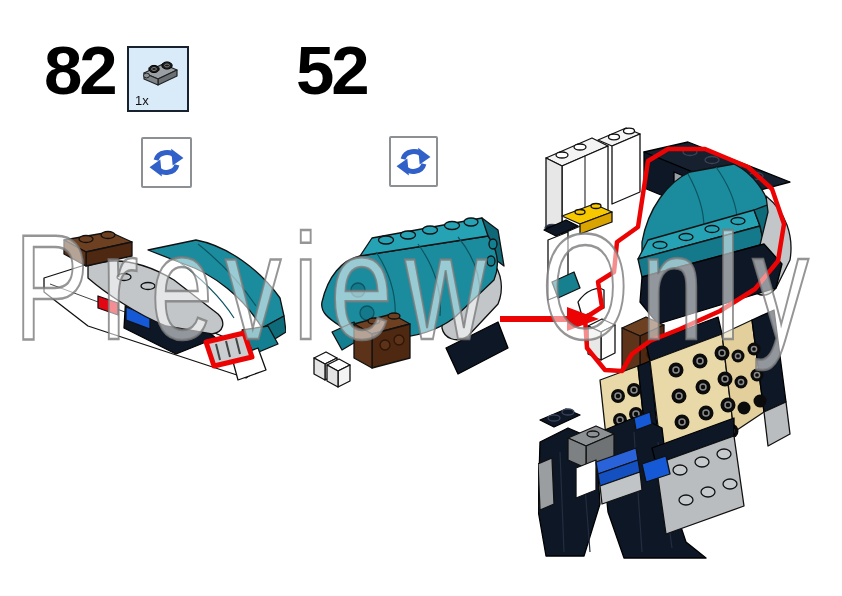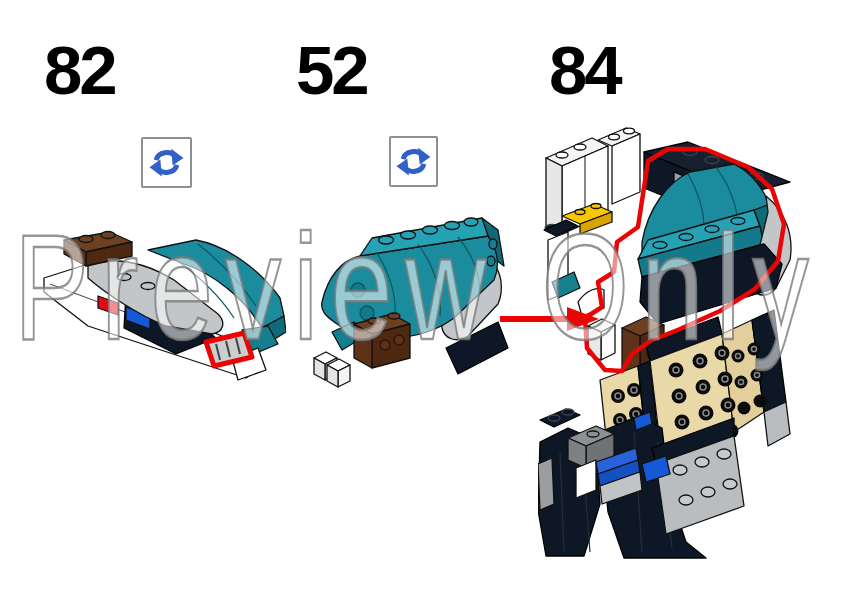--- a/index.html
+++ b/index.html
@@ -30,22 +30,34 @@
              -webkit-text-stroke:2.5px rgba(122,122,122,0.8);
              transform:scaleX(0.75);transform-origin:left top;pointer-events:none;}
 </style>
 </head>
 <body>
 
 <div class="canvas">
 
   <div class="step-num num-82">82</div>
   <div class="step-num num-83">52</div>
-  <div class="step-num num-84">84</div>
-
+
+  <div class="parts-box">
+    <svg width="48" height="32" viewBox="0 0 48 32">
+      <path d="M8,17 L27,8 L41,14 L22,23 Z" fill="#9aa0a4" stroke="#222" stroke-width="1.2"></path>
+      <path d="M22,23 L41,14 L41,20 L22,29 Z" fill="#6a7074" stroke="#222" stroke-width="1.2"></path>
+      <path d="M8,17 L22,23 L22,29 L8,23 Z" fill="#7e8488" stroke="#222" stroke-width="1.2"></path>
+      <ellipse cx="18" cy="13" rx="5.2" ry="3.6" fill="#1b1b1b" stroke="#000"></ellipse>
+      <ellipse cx="31" cy="9.5" rx="5.2" ry="3.6" fill="#1b1b1b" stroke="#000"></ellipse>
+      <ellipse cx="18" cy="13" rx="2.4" ry="1.5" fill="none" stroke="#808080" stroke-width="1"></ellipse>
+      <ellipse cx="31" cy="9.5" rx="2.4" ry="1.5" fill="none" stroke="#808080" stroke-width="1"></ellipse>
+      <ellipse cx="10.5" cy="19.5" rx="3" ry="2.4" fill="#8a9094" stroke="#222" stroke-width="1"></ellipse>
+    </svg>
+    <span class="part-count">1x</span>
+  </div>
 
   <div class="rotate-box rot-1">
     <svg width="37" height="37" viewBox="0 0 48 48">
       <g id="syncA">
         <path d="M10.5,21 A14,12.5 0 0 1 36,17" fill="none" stroke="#3060c8" stroke-width="6.5"></path>
         <polygon points="30,6 46,18 32,28" fill="#3060c8"></polygon>
       </g>
       <use href="#syncA" transform="rotate(180 24 24)"></use>
     </svg>
   </div>

